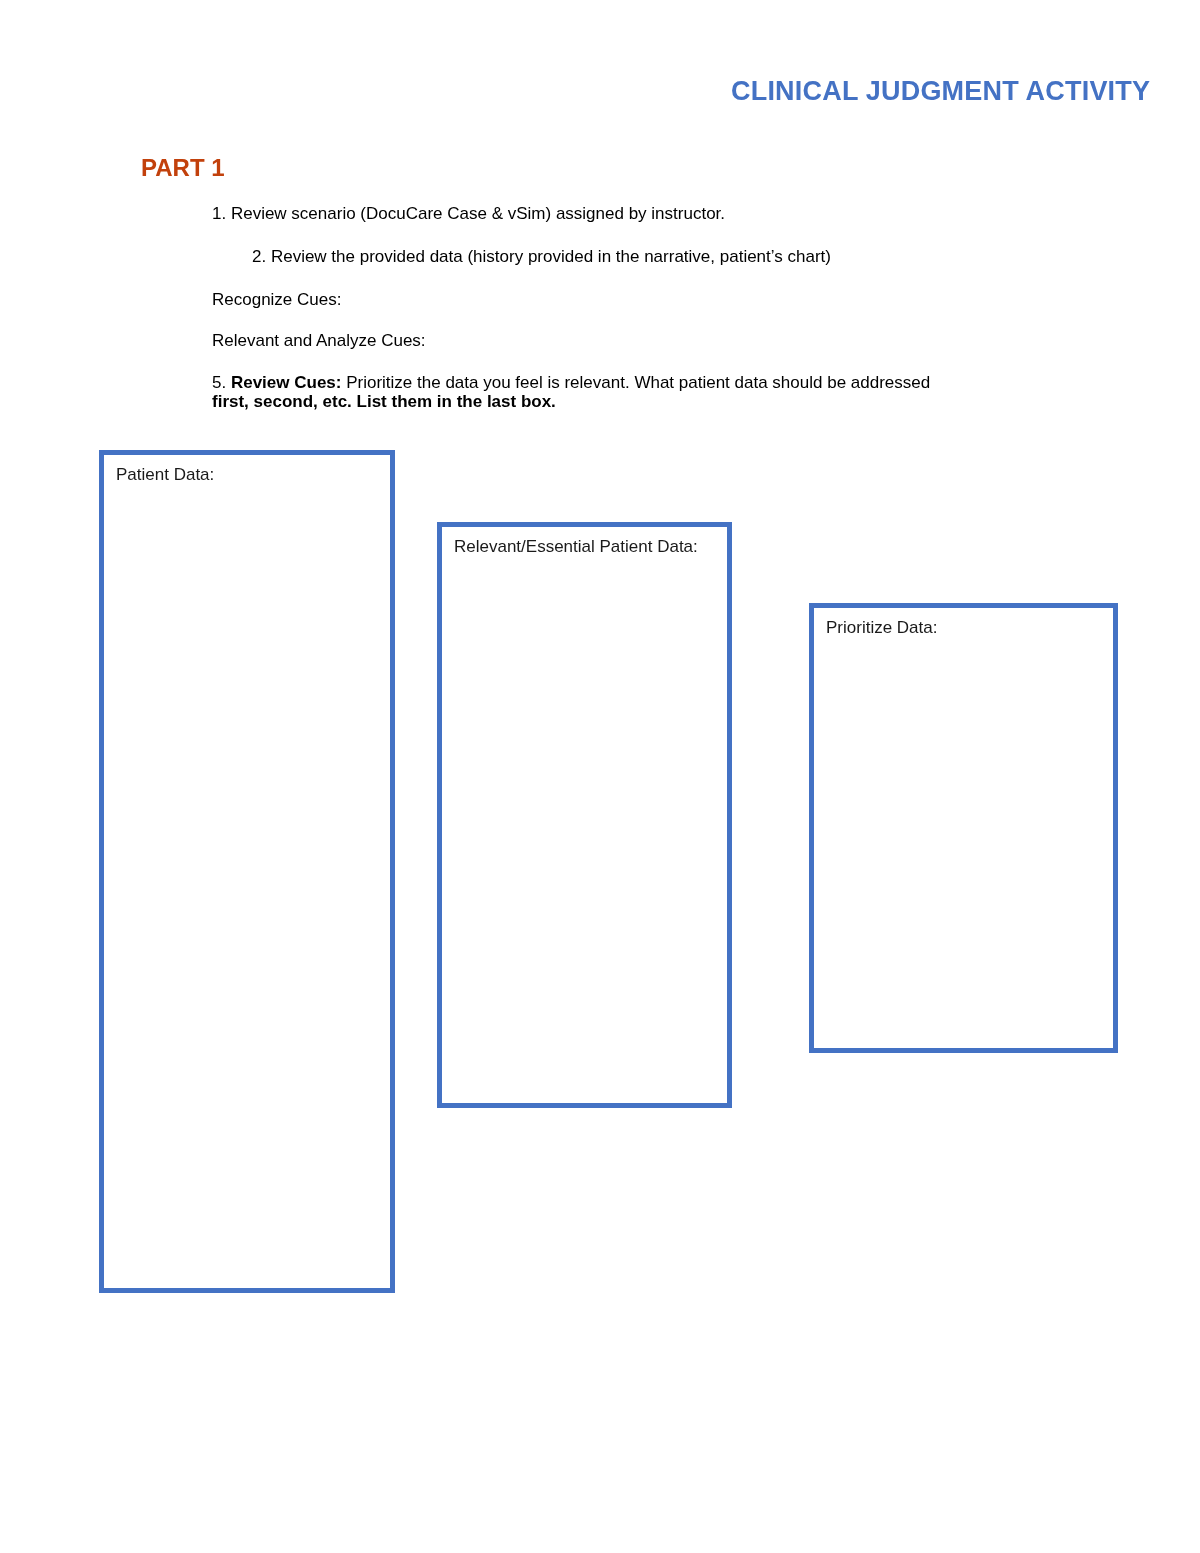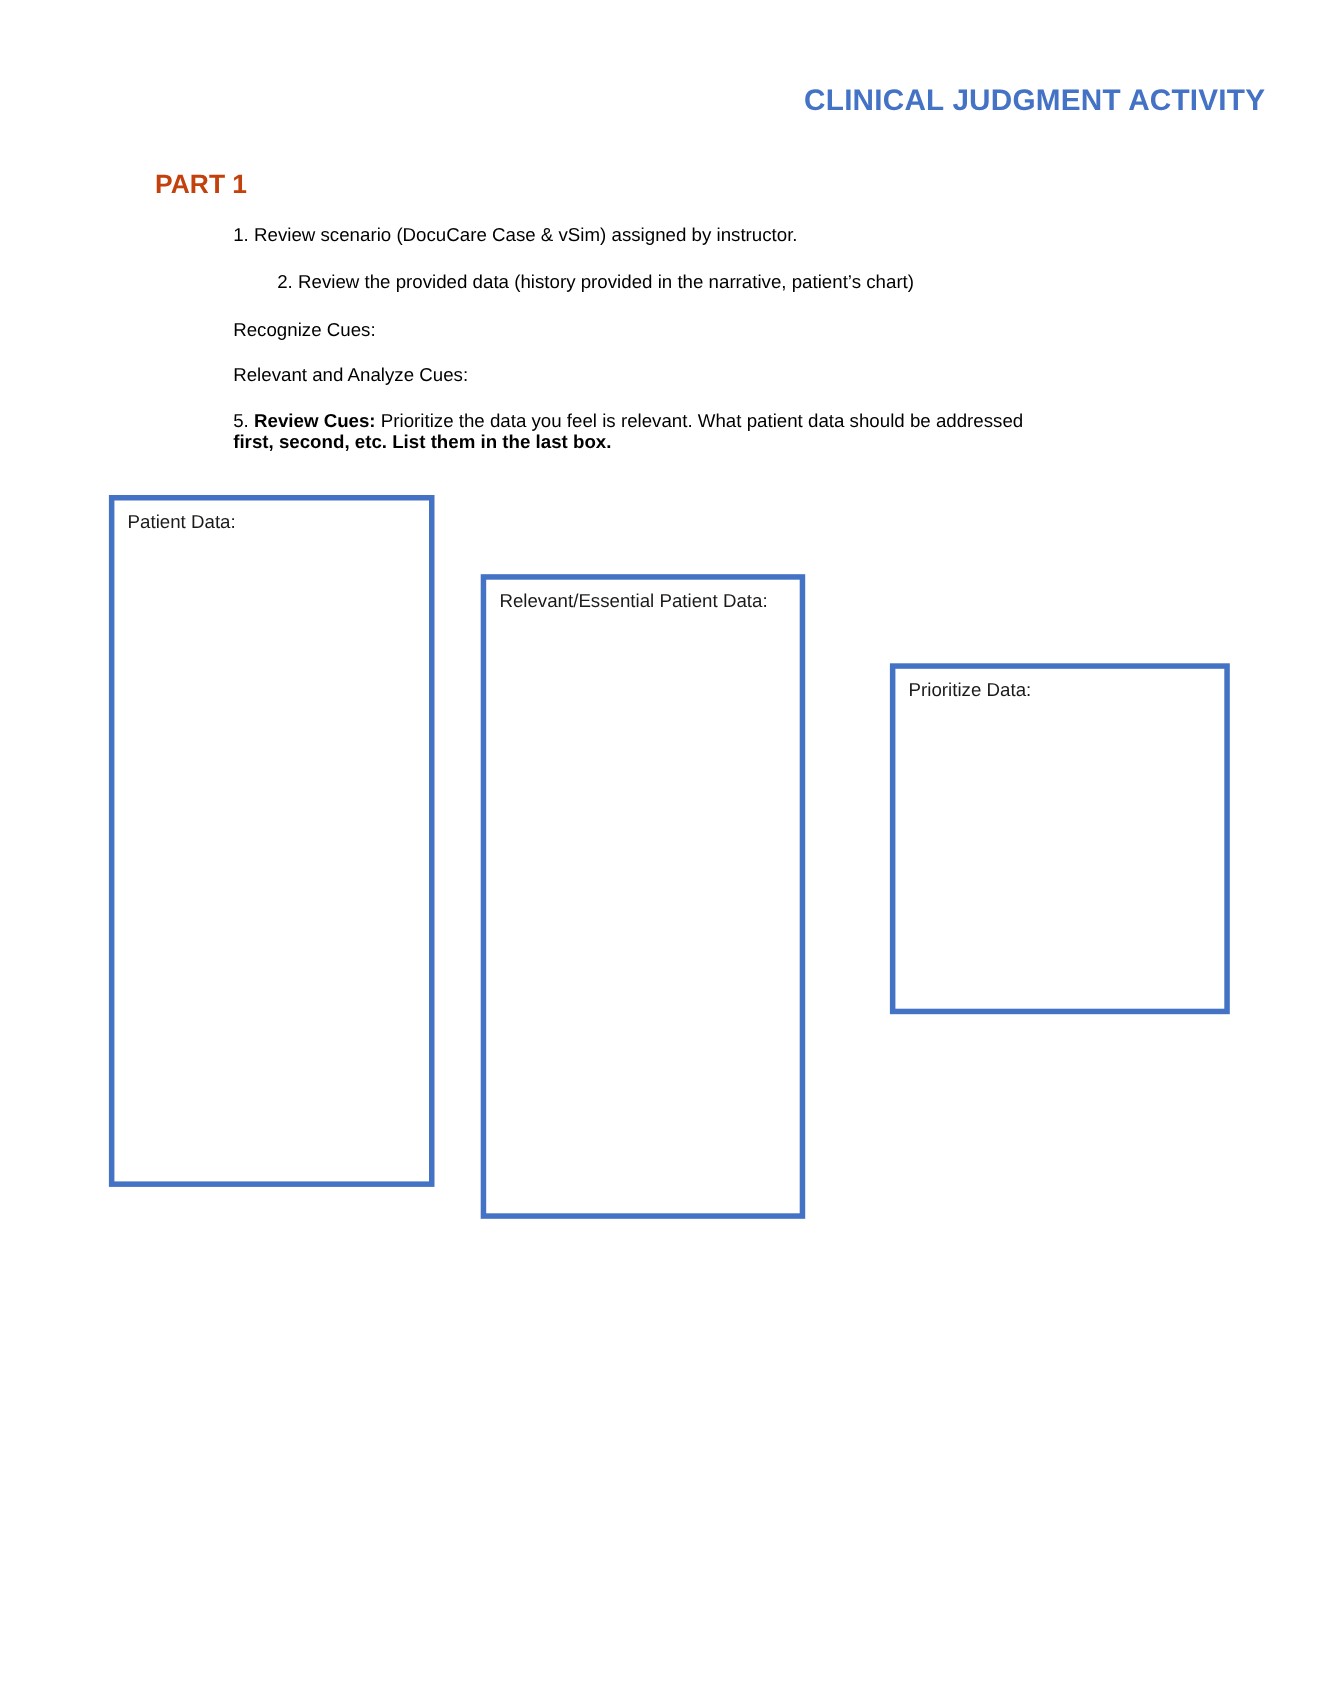--- a/index.html
+++ b/index.html
@@ -20,23 +20,23 @@
 <div class="doc-title">CLINICAL JUDGMENT ACTIVITY</div>
 <div class="part-title">PART 1</div>
 
 <div class="line" style="top:204px;">1. Review scenario (DocuCare Case &amp; vSim) assigned by instructor.</div>
 <div class="line" style="top:247px;margin-left:40px;">2. Review the provided data (history provided in the narrative, patient’s chart)</div>
 <div class="line" style="top:290px;">Recognize Cues:</div>
 <div class="line" style="top:331px;">Relevant and Analyze Cues:</div>
 <div class="line" style="top:373px;"><span>5. </span><b>Review Cues:</b><span> Prioritize the data you feel is relevant. What patient data should be addressed</span></div>
 <div class="line" style="top:392px;font-weight:bold;">first, second, etc. List them in the last box.</div>
 
-<div class="box" style="left:99px; top:450px; width:296px; height:629px;">
+<div class="box" style="left:99px; top:450px; width:296px; height:843px;">
   <div class="box-label">Patient Data:</div>
 </div>
 
 <div class="box" style="left:437px; top:522px; width:295px; height:586px;">
   <div class="box-label" style="left:12px;">Relevant/Essential Patient Data:</div>
 </div>
 
-<div class="box" style="left:809px; top:603px; width:309px; height:319px;">
+<div class="box" style="left:809px; top:603px; width:309px; height:450px;">
   <div class="box-label">Prioritize Data:</div>
 </div>
 
 </body></html>

